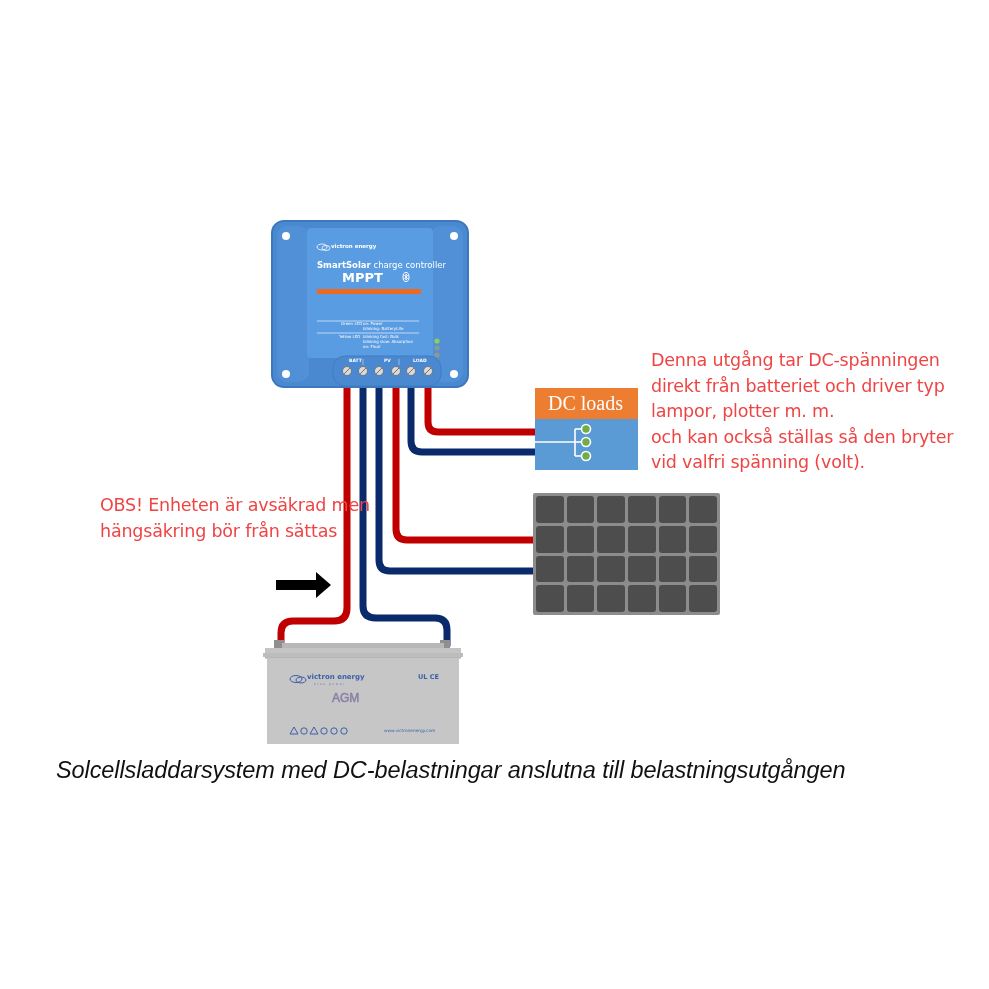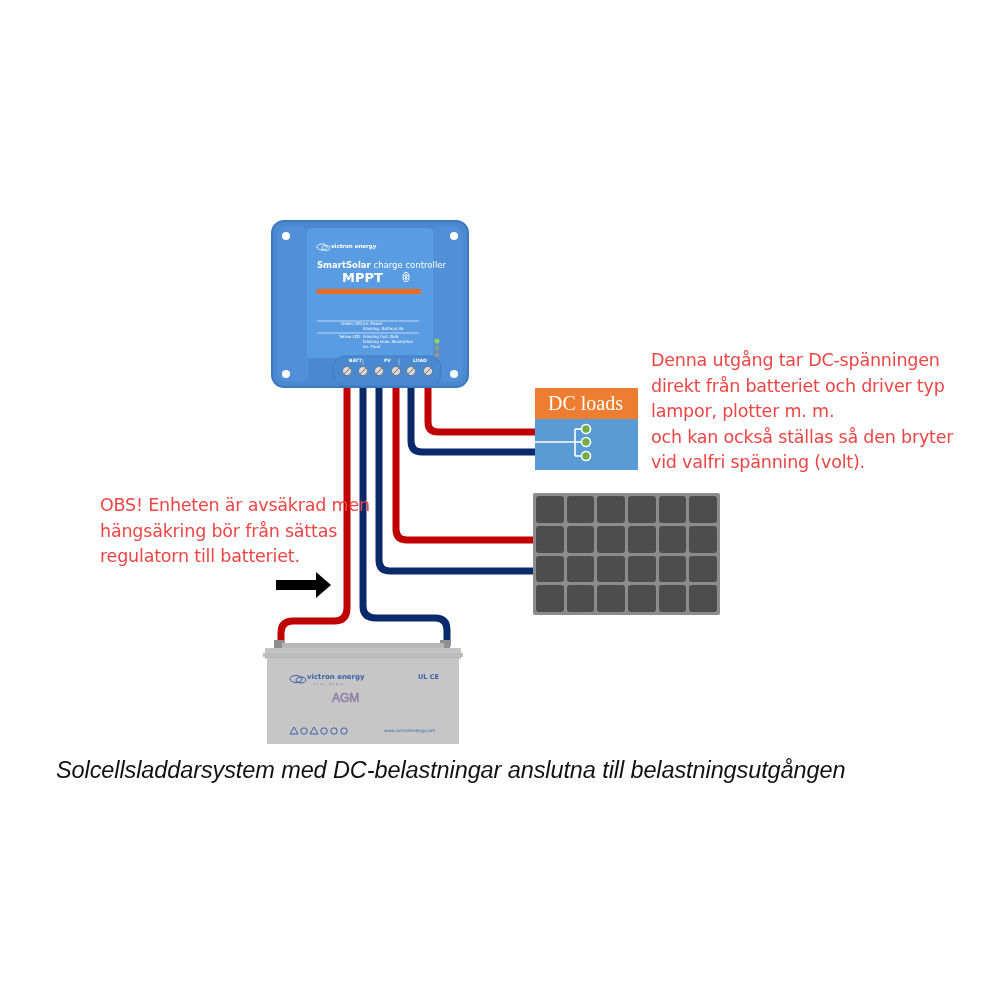--- a/index.html
+++ b/index.html
@@ -191,16 +191,15 @@
   <div>Denna utgång tar DC-spänningen</div>
   <div>direkt från batteriet och driver typ</div>
   <div>lampor, plotter m. m.</div>
   <div>och kan också ställas så den bryter</div>
   <div>vid valfri spänning (volt).</div>
 </div>
 
 <div class="note" style="left:68px;top:493px;margin-left:32px;">
   <div>OBS! Enheten är avsäkrad men</div>
   <div>hängsäkring bör från sättas</div>
-  <div>regulatorn till batteriet.</div>
 </div>
 
 <div class="caption">Solcellsladdarsystem med DC-belastningar anslutna till belastningsutgången</div>
 
 </body></html>

